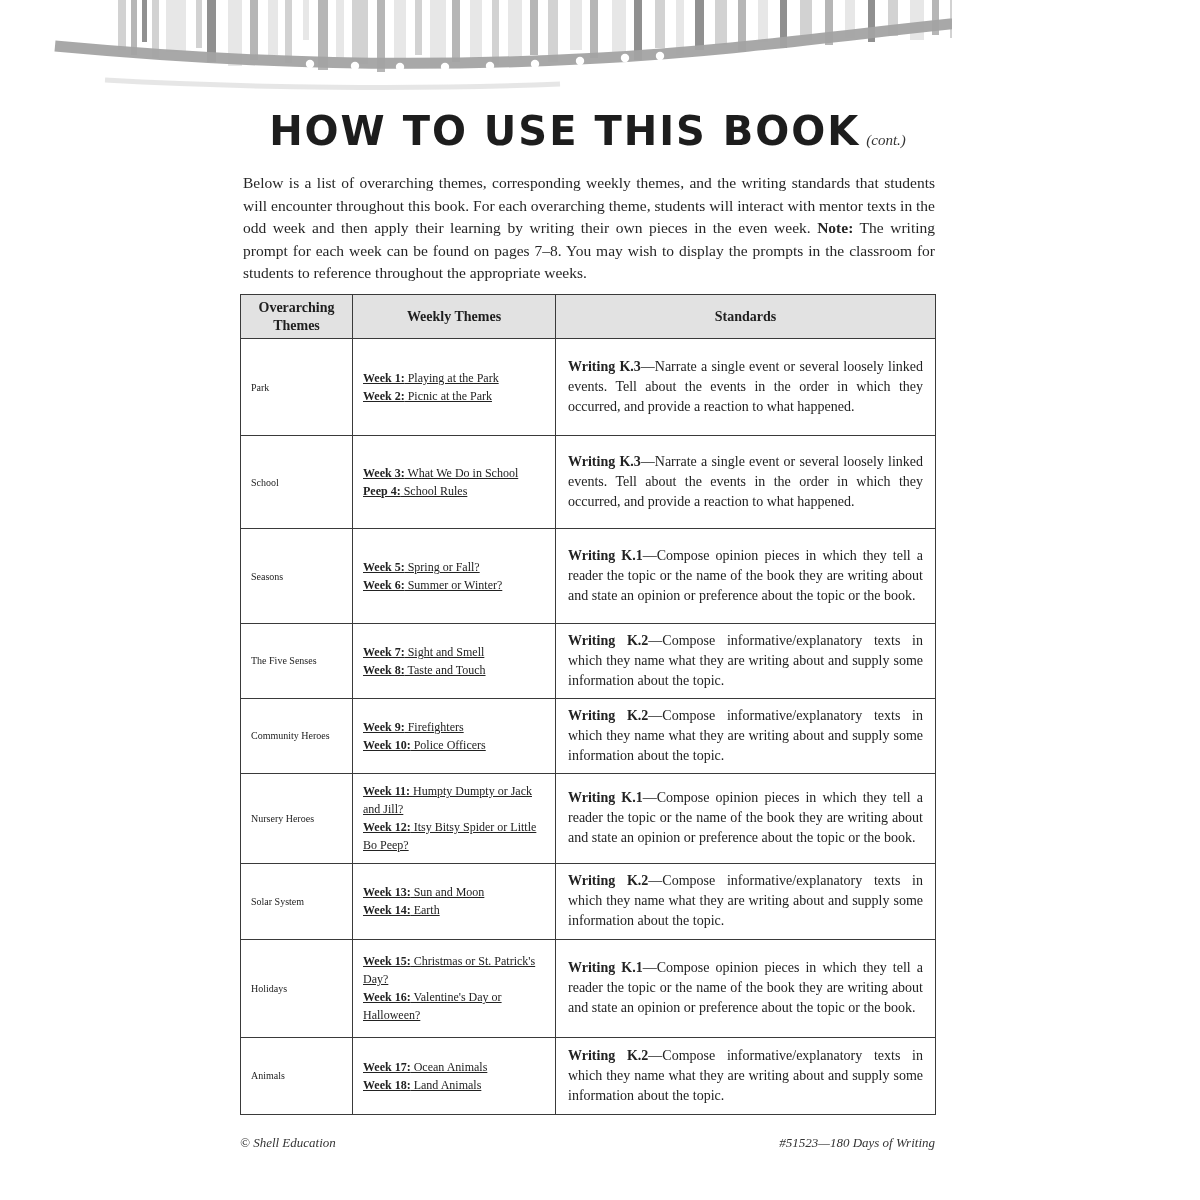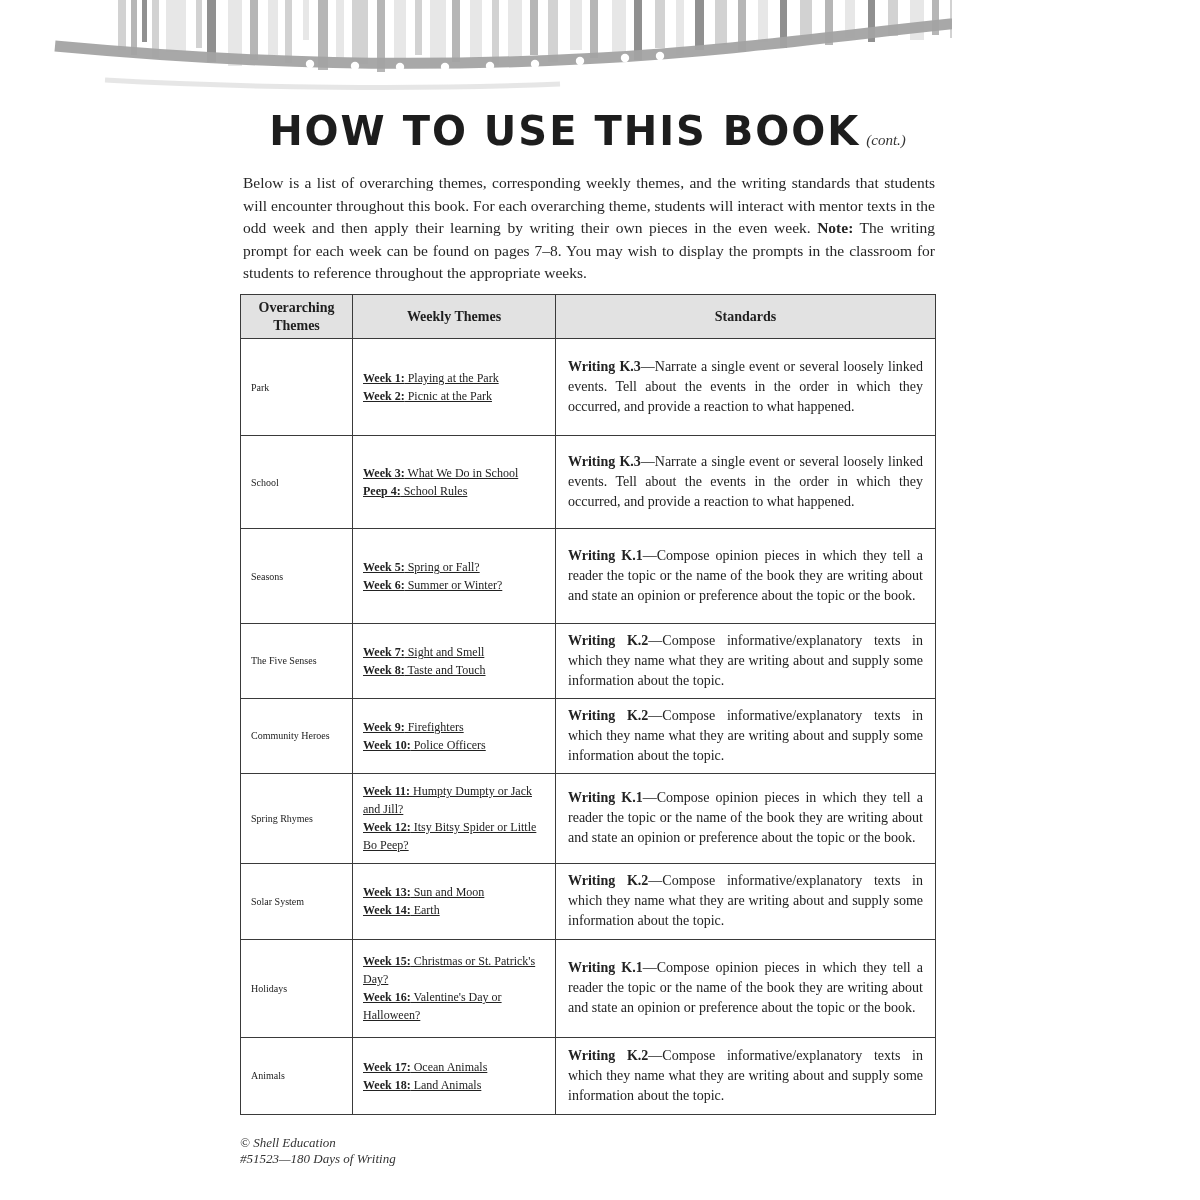--- a/index.html
+++ b/index.html
@@ -26,21 +26,21 @@
   th{background:#e2e2e2;font-size:14px;font-weight:bold;text-align:center;
      padding:4px 6px;line-height:1.25;color:#1e1e1e;}
   td{vertical-align:middle;}
   td.theme{font-size:10px;padding:4px 8px 4px 10px;line-height:1.3;}
   td.weeks{font-size:12px;padding:6px 8px 6px 10px;line-height:1.5;text-decoration:underline;}
   td.standards{font-size:14px;padding:7px 12px;line-height:1.42;text-align:justify;}
   .wk-label,.std-code{font-weight:bold;}
 
   
   .footer{position:absolute;left:240px;top:1135px;width:695px;display:flex;
-          justify-content:space-between;font-style:italic;font-size:13px;color:#333;flex-direction:column;}
+          justify-content:space-between;font-style:italic;font-size:13px;color:#333;}
 
   
   .page-tab{position:absolute;left:963px;top:1104px;width:102px;height:96px;
             background:#dbdbdb;clip-path:polygon(0 30%,100% 0,100% 100%,0 100%);}
   .page-tab span{position:absolute;left:44px;top:32px;font-weight:bold;font-size:15px;color:#2a2a2a;
                  font-family:"Liberation Serif", serif;}
 </style>
 </head>
 <body>
 
@@ -170,21 +170,21 @@
         </tr>
         <tr style="height: 75px; padding-left: 47px;">
           <td class="theme">Community Heroes</td>
           <td class="weeks">
             <div><span class="wk-label">Week 9:</span><span> Firefighters</span></div>
             <div><span class="wk-label">Week 10:</span><span> Police Officers</span></div>
           </td>
           <td class="standards"><span class="std-code">Writing K.2</span><span>—Compose informative/explanatory texts in which they name what they are writing about and supply some information about the topic.</span></td>
         </tr>
         <tr style="height: 90px;">
-          <td class="theme">Spring Rhymes</td>
+          <td class="theme">Nursery Heroes</td>
           <td class="weeks">
             <div><span class="wk-label">Week 11:</span><span> Humpty Dumpty or Jack and Jill?</span></div>
             <div><span class="wk-label">Week 12:</span><span> Itsy Bitsy Spider or Little Bo Peep?</span></div>
           </td>
           <td class="standards"><span class="std-code">Writing K.1</span><span>—Compose opinion pieces in which they tell a reader the topic or the name of the book they are writing about and state an opinion or preference about the topic or the book.</span></td>
         </tr>
         <tr style="height: 76px;">
           <td class="theme">Solar System</td>
           <td class="weeks">
             <div><span class="wk-label">Week 13:</span><span> Sun and Moon</span></div>

